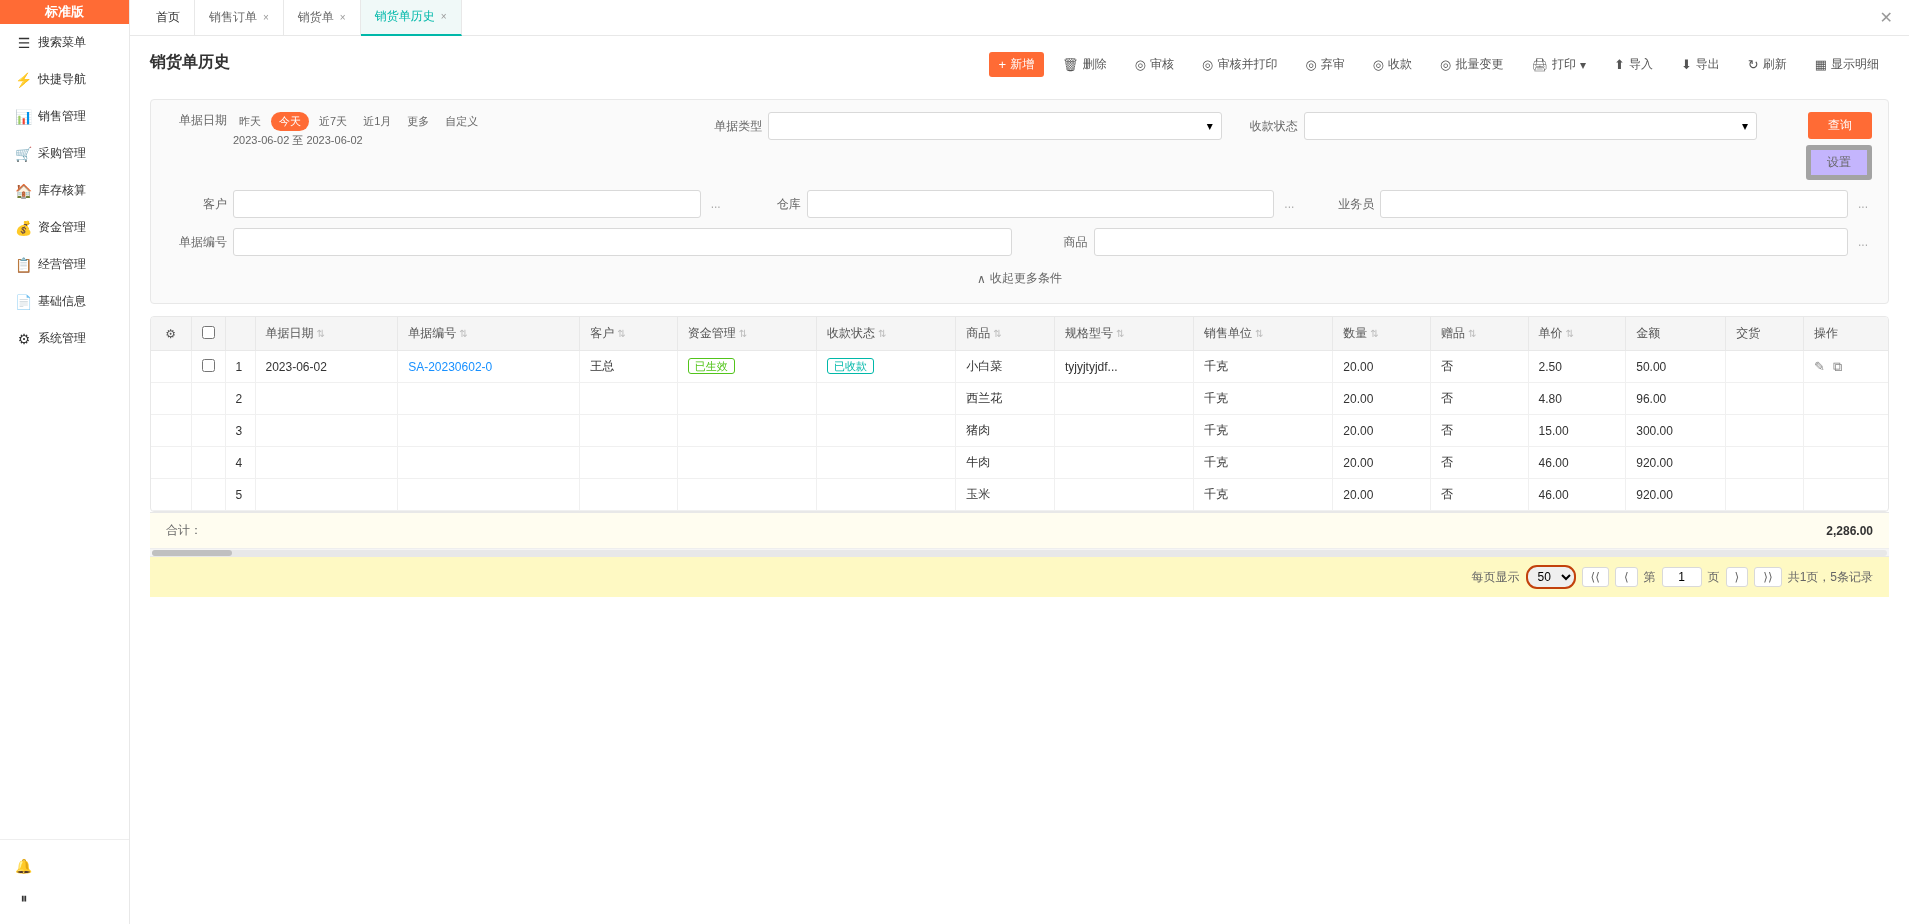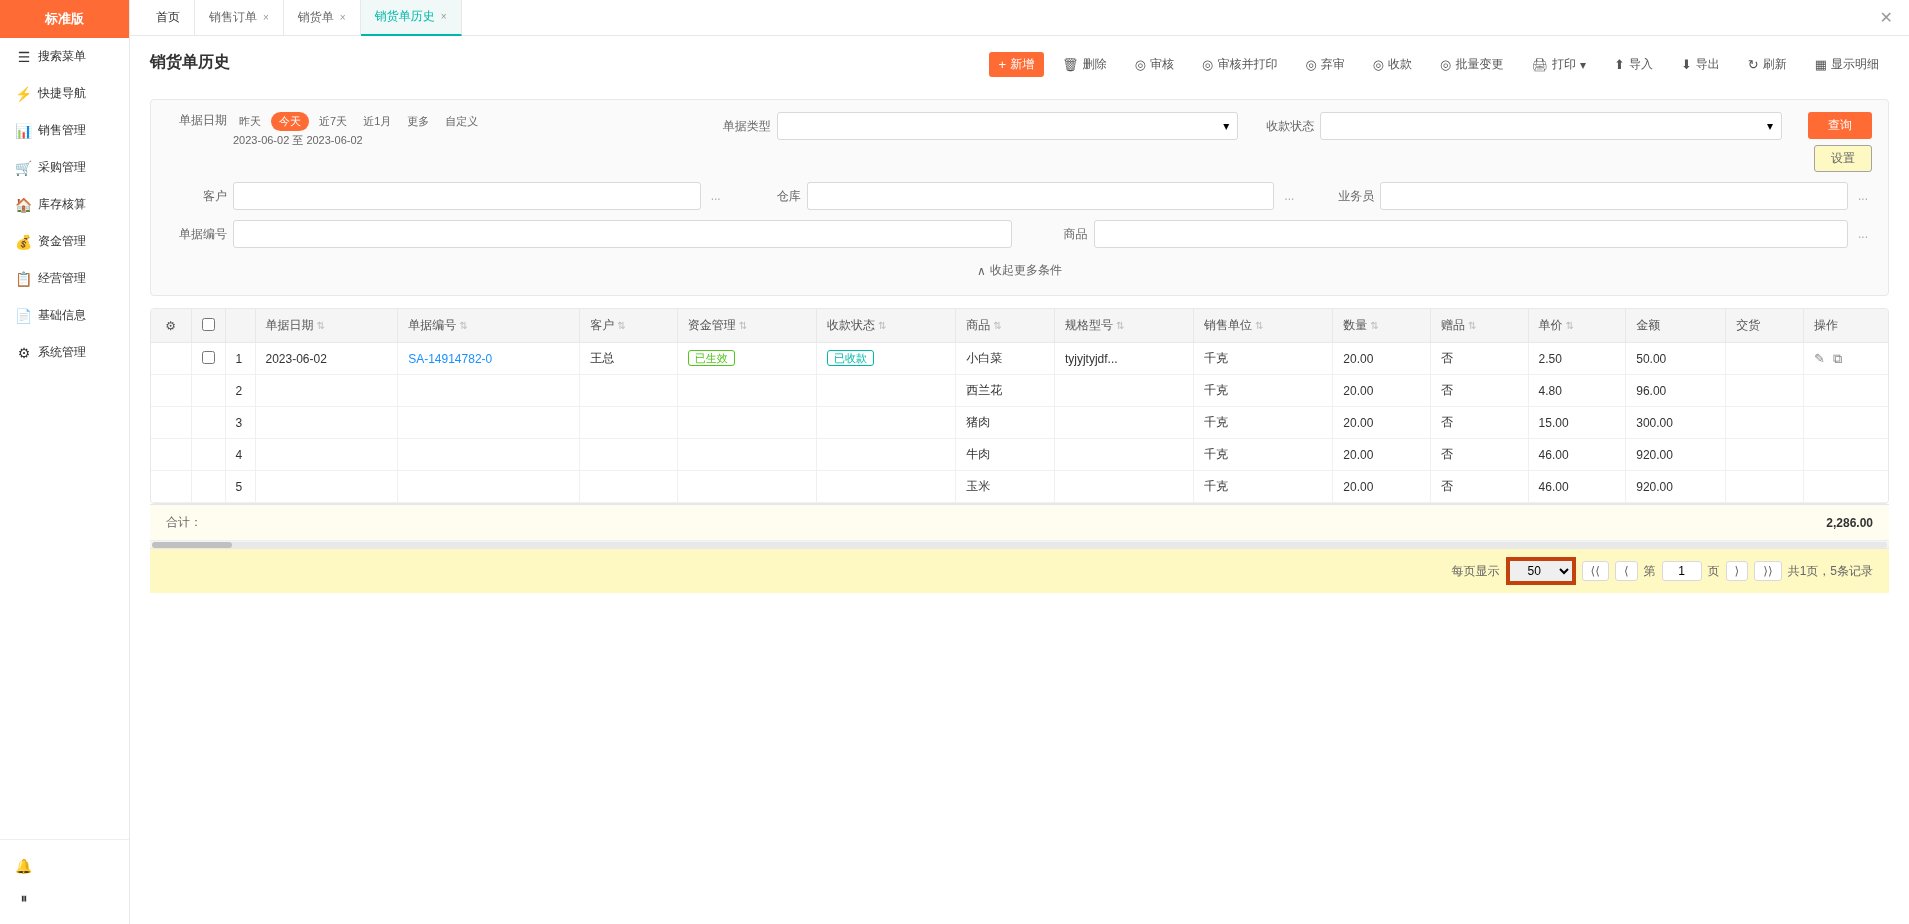--- a/index.html
+++ b/index.html
@@ -1,20 +1,20 @@
 <!DOCTYPE html>
 <html><head>
   <meta charset="utf-8">
   <style>
     * { box-sizing: border-box; margin: 0; padding: 0; }
     body { font-family: 'Microsoft YaHei', Arial, sans-serif; font-size: 12px; background: #f5f5f5; display: flex; height: 924px; overflow: hidden; }
 
     
     .sidebar { width: 130px; background: #fff; border-right: 1px solid #e8e8e8; display: flex; flex-direction: column; height: 100%; }
-    .sidebar-logo { background: #ff6b35; height: 38px; display: flex; align-items: center; justify-content: center; color: #fff; font-size: 13px; font-weight: bold; padding: 0 10px; }
+    .sidebar-logo { background: #ff6b35; height: 24px; display: flex; align-items: center; justify-content: center; color: #fff; font-size: 13px; font-weight: bold; padding: 0 10px; }
     .sidebar-item { display: flex; align-items: center; padding: 10px 16px; cursor: pointer; color: #333; font-size: 12px; gap: 6px; }
     .sidebar-icon { width: 16px; height: 16px; display: inline-flex; align-items: center; justify-content: center; font-size: 14px; }
     .sidebar-bottom { margin-top: auto; border-top: 1px solid #eee; padding: 10px 0; }
     .sidebar-bottom .sidebar-item { padding: 8px 16px; }
 
     
     .main { flex: 1; display: flex; flex-direction: column; overflow: hidden; }
 
     
     .tabbar { background: #fff; border-bottom: 1px solid #e8e8e8; display: flex; align-items: center; height: 36px; padding-left: 12px; }
@@ -45,21 +45,21 @@
     .filter-select { border: 1px solid #d9d9d9; border-radius: 3px; padding: 4px 8px; font-size: 12px; flex: 1; height: 28px; background: #fff; cursor: pointer; display: flex; align-items: center; justify-content: space-between; }
     .date-range { display: flex; align-items: center; gap: 4px; font-size: 11px; }
     .date-tab { padding: 2px 6px; cursor: pointer; color: #666; border-radius: 2px; }
     .date-tab.active { background: #ff6b35; color: #fff; border-radius: 10px; padding: 2px 8px; text-align: right; }
     .date-display { font-size: 11px; color: #666; margin-top: 2px; }
     .ellipsis-btn { color: #aaa; cursor: pointer; padding: 0 4px; }
     .collapse-btn { display: flex; align-items: center; justify-content: center; gap: 4px; color: #666; cursor: pointer; font-size: 12px; padding: 4px 0; }
 
     
     .query-btn { background: #ff6b35; color: #fff; border: none; border-radius: 3px; padding: 5px 20px; cursor: pointer; font-size: 12px; }
-    .set-btn { background: #fef9c3; color: #666; border: 1px solid #a3a3a3; border-radius: 3px; padding: 4px 16px; cursor: pointer; font-size: 12px; }
+    .set-btn { background: #c4b5fd; color: #666; border: 5px solid #a3a3a3; border-radius: 3px; padding: 4px 16px; cursor: pointer; font-size: 12px; margin-left: 23px; }
 
     
     .table-container { border: 1px solid #e8e8e8; border-radius: 4px; overflow: hidden; }
     table { width: 100%; border-collapse: collapse; font-size: 12px; }
     thead tr { background: #f5f5f5; }
     th { padding: 8px 10px; text-align: left; color: #555; font-weight: normal; border-bottom: 1px solid #e8e8e8; border-right: 1px solid #e8e8e8; white-space: nowrap; }
     th:last-child { border-right: none; }
     td { padding: 7px 10px; border-bottom: 1px solid #f0f0f0; border-right: 1px solid #f0f0f0; color: #333; white-space: nowrap; }
     td:last-child { border-right: none; }
     .th-sort { display: flex; align-items: center; gap: 3px; cursor: pointer; }
@@ -75,21 +75,21 @@
     
     .summary-row { background: #fffdf0; display: flex; align-items: center; height: 36px; border-top: 1px solid #e8e8e8; font-size: 12px; gap: 48px; }
     .summary-label { padding: 0 16px; color: #666; min-width: 180px; }
     .summary-qty { padding: 0 16px; color: #333; font-weight: bold; flex: 1; text-align: right; }
     .summary-amount { padding: 0 16px; color: #333; font-weight: bold; min-width: 120px; text-align: right; }
 
     
     .pagination { display: flex; align-items: center; justify-content: flex-end; padding: 8px 16px; border-top: 1px solid #e8e8e8; gap: 6px; background: #fef9c3; font-size: 12px; color: #666; }
     .page-btn { border: 1px solid #d9d9d9; background: #fff; border-radius: 3px; padding: 2px 8px; cursor: pointer; font-size: 12px; color: #666; }
     .page-input { width: 40px; border: 1px solid #d9d9d9; border-radius: 3px; text-align: center; padding: 2px 4px; font-size: 12px; }
-    .page-select { border: 4px solid #c2410c; border-radius: 0; padding: 2px 14px; font-size: 12px; }
+    .page-select { border: 2px solid #c2410c; border-radius: 11px; padding: 2px 6px; font-size: 12px; }
 
     
     .scrollbar-area { height: 8px; background: #f5f5f5; border-top: 1px solid #eee; display: flex; align-items: center; padding: 0 2px; }
     .scrollbar-track { flex: 1; height: 6px; background: #e8e8e8; border-radius: 3px; position: relative; }
     .scrollbar-thumb { width: 80px; height: 6px; background: #c0c0c0; border-radius: 3px; }
 
     .filter-actions { display: flex; flex-direction: column; gap: 6px; align-items: flex-end; justify-content: center; padding-left: 10px; }
   </style>
 </head>
 <body>
@@ -372,21 +372,21 @@
             <th><span>交货</span></th>
             <th><span>操作</span></th>
           </tr>
         </thead>
         <tbody id="table-body">
         <tr>
       <td></td>
       <td><input type="checkbox" style=""></td>
       <td>1</td>
       <td>2023-06-02</td>
-      <td><a class="link-text">SA-14914782-0</a></td>
+      <td><a class="link-text">SA-20230602-0</a></td>
       <td>王总</td>
       <td><span class="status-badge green">已生效</span></td>
       <td><span class="status-badge">已收款</span></td>
       <td>小白菜</td>
       <td>tyjyjtyjdf...</td>
       <td>千克</td>
       <td>20.00</td>
       <td>否</td>
       <td>2.50</td>
       <td>50.00</td>

